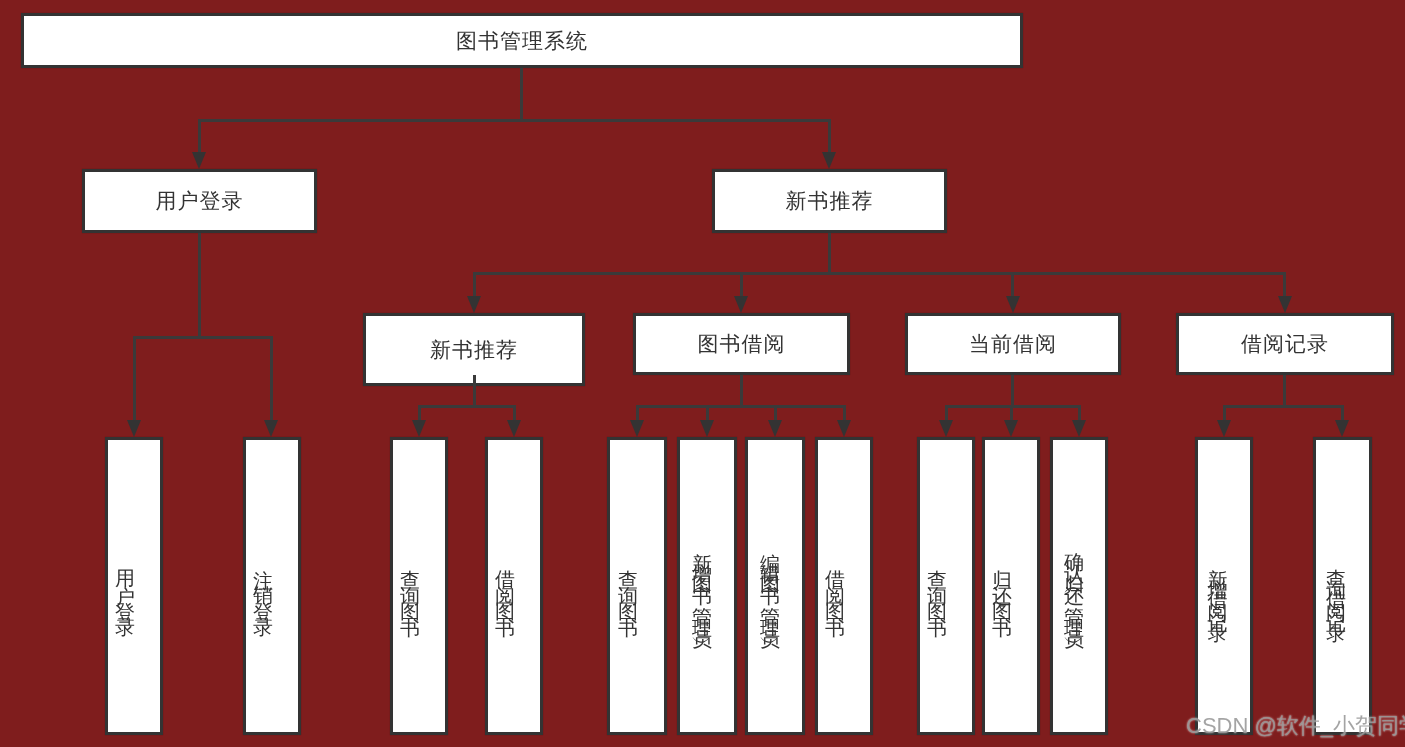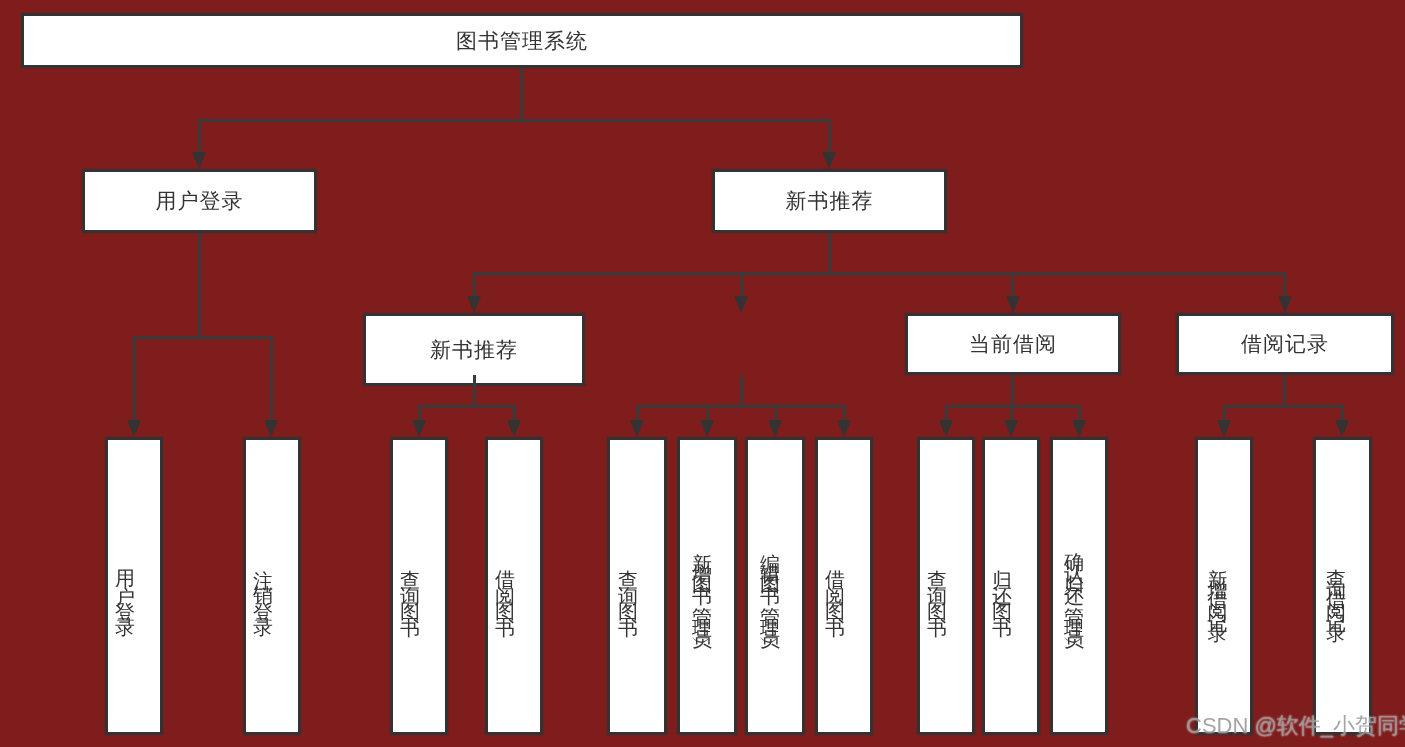--- a/index.html
+++ b/index.html
@@ -88,20 +88,23 @@
   <div class="lv" style="left:1011px; top:272px; height:24px;"></div>
   <div class="lv" style="left:1283px; top:272px; height:24px;"></div>
   <div class="arrow" style="left:467px; top:296px;"></div>
   <div class="arrow" style="left:734px; top:296px;"></div>
   <div class="arrow" style="left:1006px; top:296px;"></div>
   <div class="arrow" style="left:1278px; top:296px;"></div>
 
   <div class="box h" style="left:363px; top:313px; width:222px; height:73px;">
     <span>新书推荐</span>
   </div>
+  <div class="box h" style="left:633px; top:313px; width:217px; height:62px;">
+    <span>图书借阅</span>
+  </div>
   <div class="box h" style="left:905px; top:313px; width:216px; height:62px;">
     <span>当前借阅</span>
   </div>
   <div class="box h" style="left:1176px; top:313px; width:218px; height:62px;">
     <span>借阅记录</span>
   </div>
 
   <div class="lv" style="left:473px; top:375px; height:30px;"></div>
   <div class="lh" style="left:418px; top:405px; width:97px;"></div>
   <div class="lv" style="left:418px; top:405px; height:15px;"></div>

